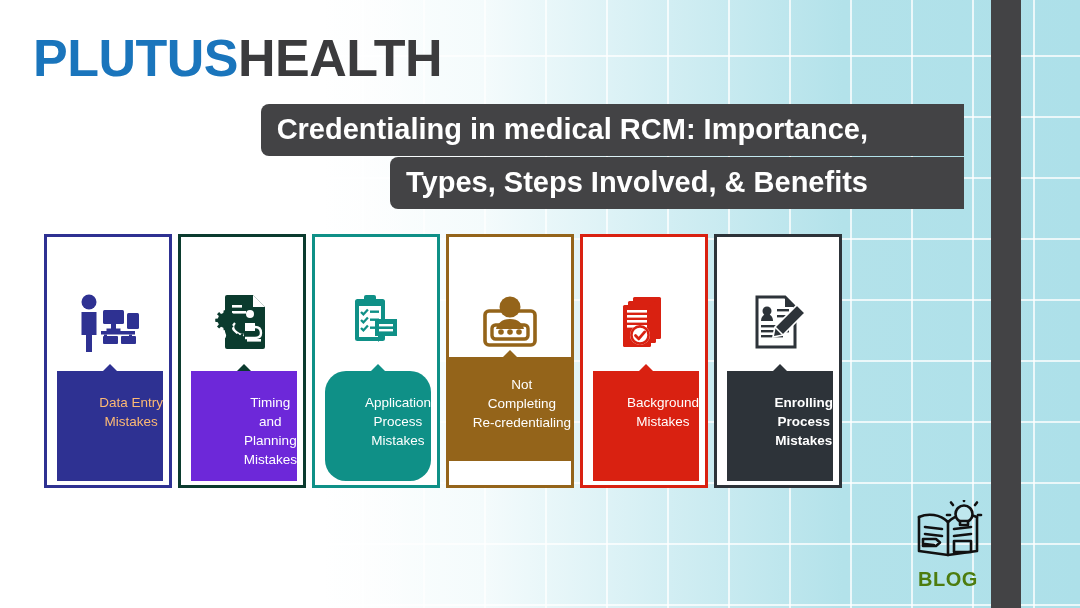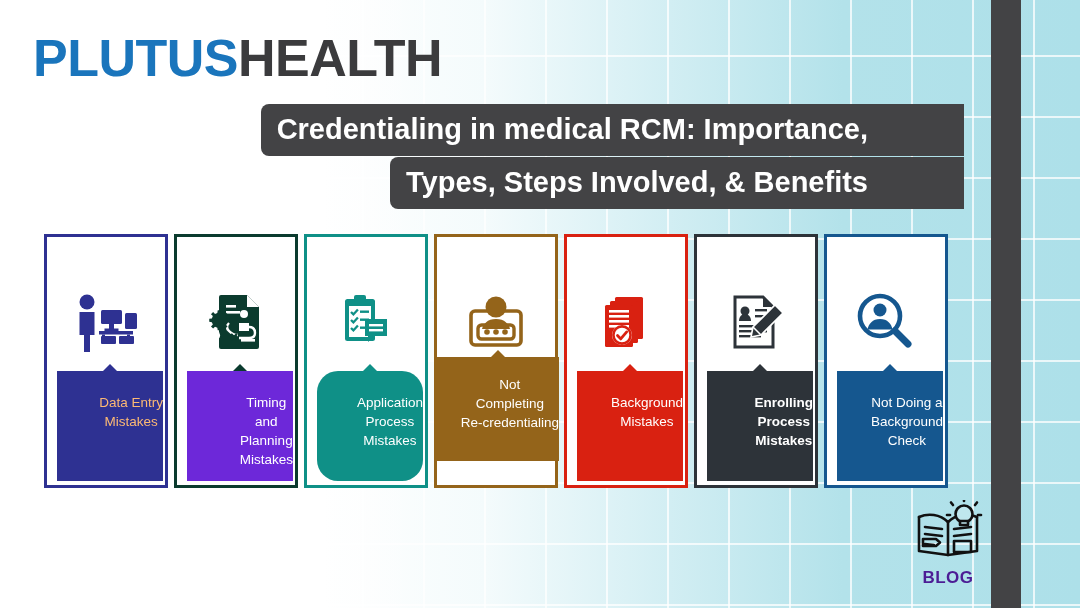--- a/index.html
+++ b/index.html
@@ -171,23 +171,23 @@
 
   
   .blog {
     position: absolute;
     left: 912px;
     top: 500px;
     width: 72px;
     text-align: center;
   }
   .blog-word {
-    font-size: 17px;
+    font-size: 20px;
     font-weight: bold;
-    color: #4c1d95;
+    color: #4d7c0f;
     letter-spacing: 0.5px;
     margin-top: 2px;
   }
 </style>
 </head>
 <body>
 
 <div id="canvas">
 
   <div class="bg-gradient"></div>
@@ -330,35 +330,20 @@
               <rect x="16" y="36" width="28" height="2.4"></rect>
               <rect x="16" y="41" width="28" height="2.4"></rect>
               <rect x="16" y="46" width="22" height="2.4"></rect>
               <path d="M52 16 l8 8 -22 22 -10 2 2-10 z" fill="#2d3339" stroke="#ffffff" stroke-width="1.6"></path>
               <path d="M30 38 l8 8" stroke="#ffffff" stroke-width="1.6"></path>
             </g>
           </svg>
         </div>
         <div class="label-block" style="background: rgb(45, 51, 57); color: rgb(45, 51, 57); font-weight: bold;">
           <span class="label-text" style="color: rgb(255, 255, 255);"><span>Enrolling</span><br><span>Process</span><br><span>Mistakes</span></span>
-        </div>
-      </div>
-      <div class="card" style="border-color: rgb(21, 87, 143);">
-        <div class="card-icon">
-          <svg width="66" height="66" viewBox="0 0 66 66">
-            <g fill="#15578f">
-              <circle cx="27" cy="27" r="20" fill="none" stroke="#15578f" stroke-width="4.6"></circle>
-              <circle cx="27" cy="21" r="6.5"></circle>
-              <path d="M27 30 c-7.5 0 -11.5 5 -12.5 10.5 h25 c-1 -5.5 -5 -10.5 -12.5 -10.5 z"></path>
-              <path d="M42 42 l13 13" stroke="#15578f" stroke-width="7" stroke-linecap="round"></path>
-            </g>
-          </svg>
-        </div>
-        <div class="label-block" style="background: rgb(21, 87, 143); color: rgb(21, 87, 143);">
-          <span class="label-text" style="color: rgb(255, 255, 255);"><span>Not Doing a</span><br><span>Background</span><br><span>Check</span></span>
         </div>
       </div>
     </div>
 
   <div class="blog">
     <svg width="72" height="62" viewBox="0 0 72 62">
       <g fill="none" stroke="#111" stroke-width="2.6" stroke-linecap="round" stroke-linejoin="round">
         <path d="M7 17 L7 51 L36 55 L65 51 L65 17"></path>
         <path d="M36 22 L36 55"></path>
         <path d="M7 17 C16 13 28 14 36 22"></path>

